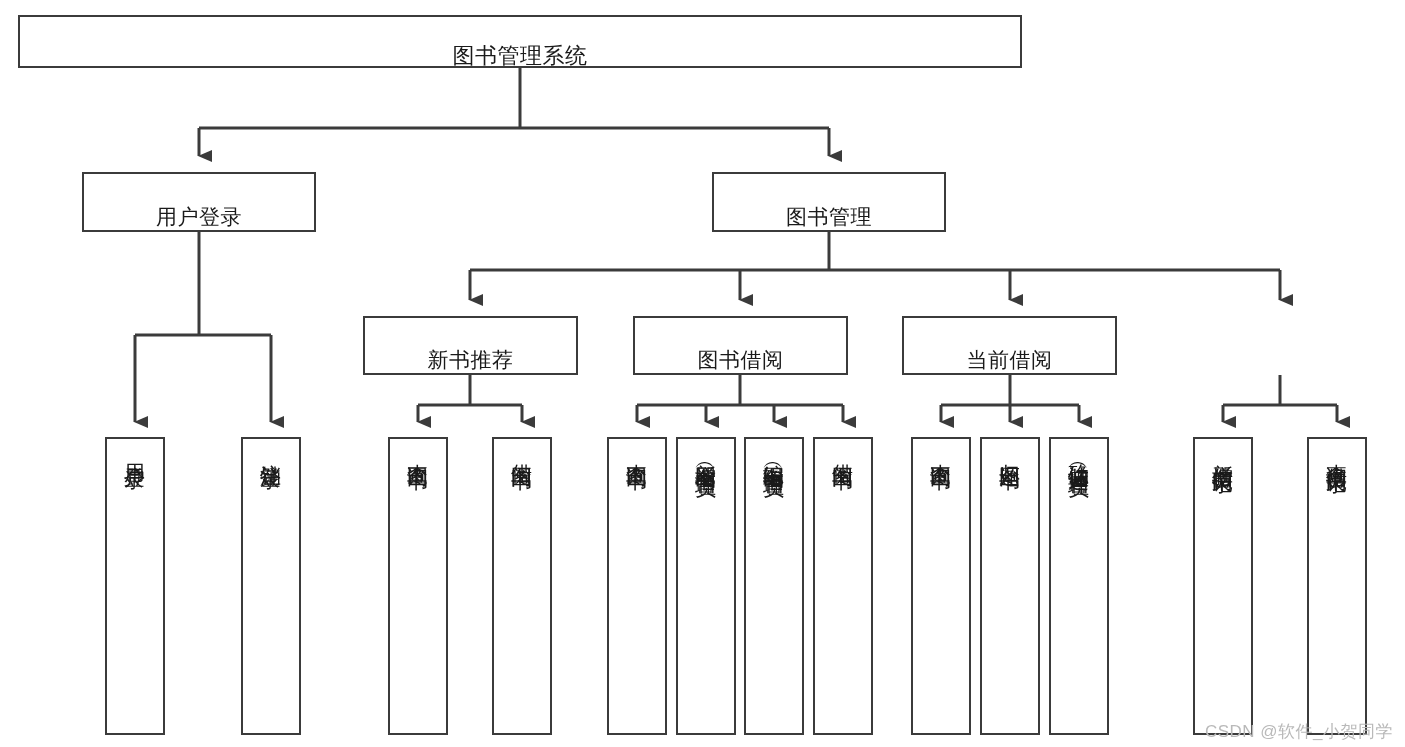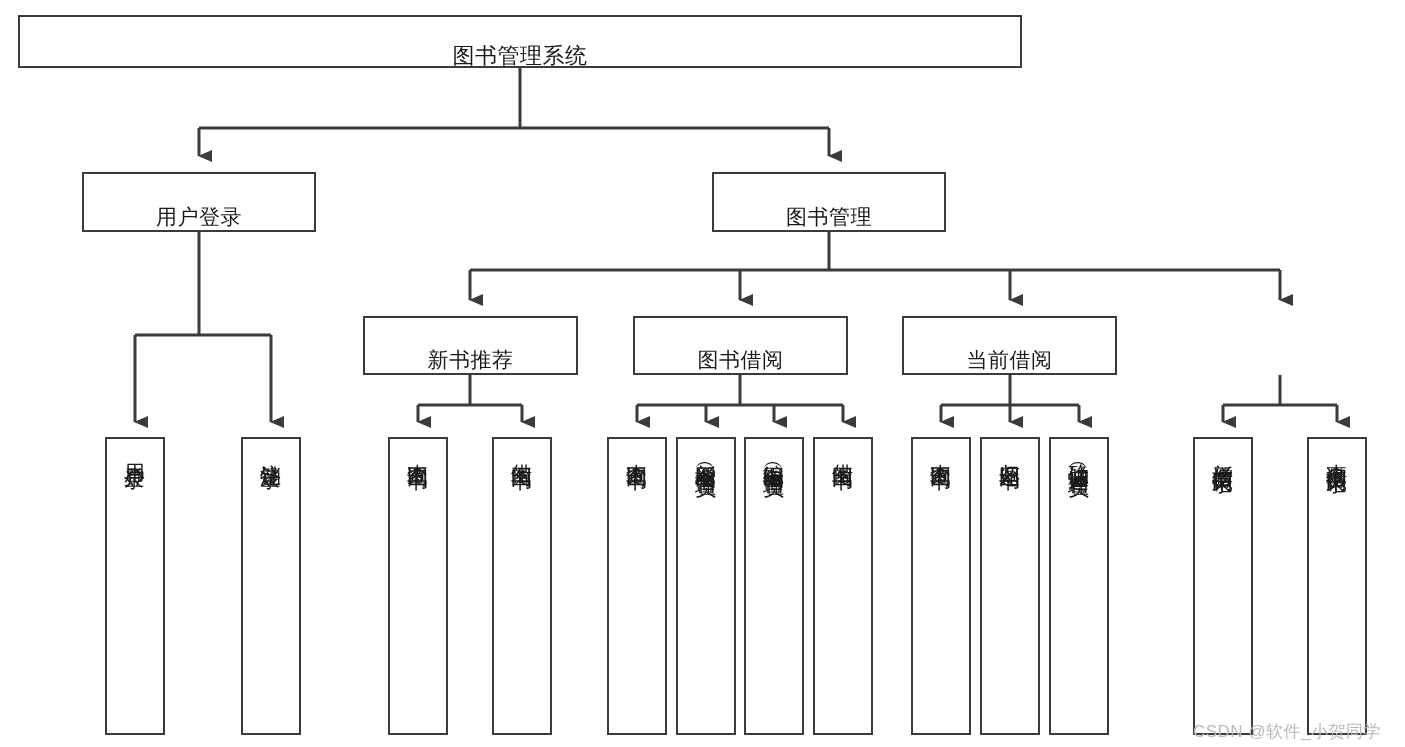--- a/index.html
+++ b/index.html
@@ -57,21 +57,21 @@
     font-size: 21px;
     letter-spacing: 2px;
     line-height: 1.1;
     margin: 0 auto;
   }
   .node.root .node-label {
     font-size: 22px;
   }
   #watermark {
     position: absolute;
-    right: 24px;
+    right: 12px;
     bottom: 4px;
     font-size: 17px;
     color: #b9b9b9;
     letter-spacing: 0.5px;
     white-space: nowrap;
     pointer-events: none;
   }
 </style>
 </head>
 <body>

